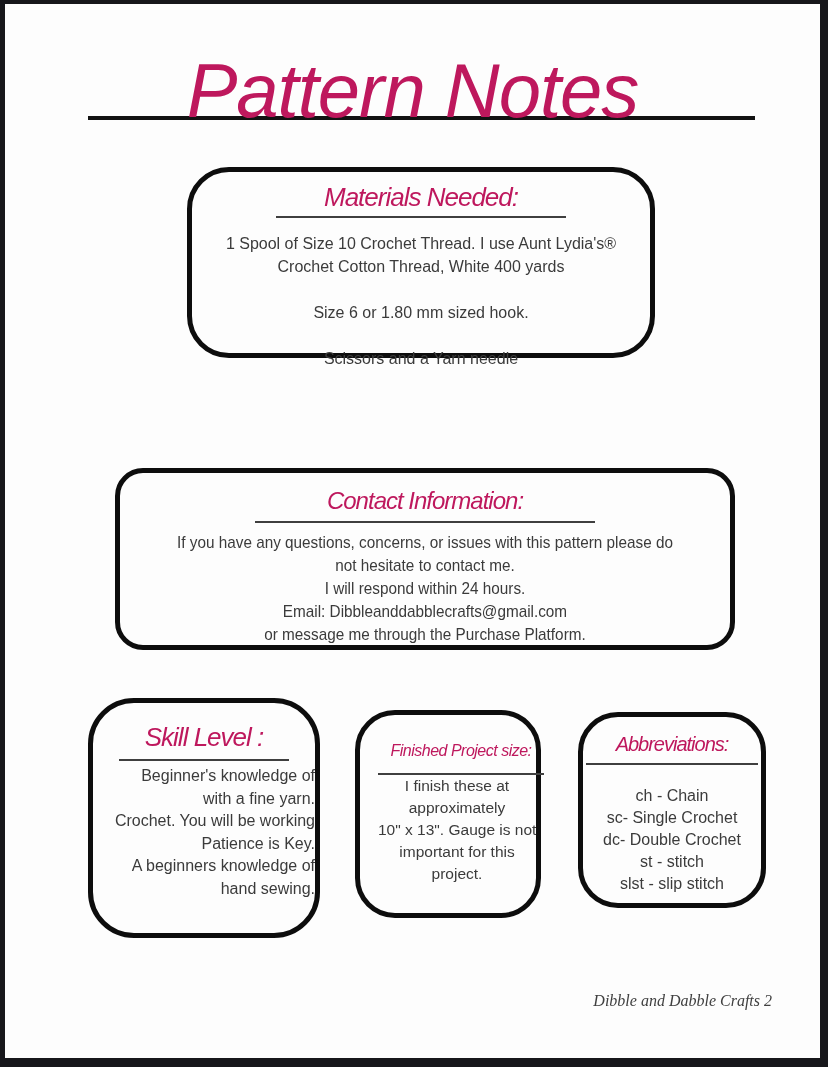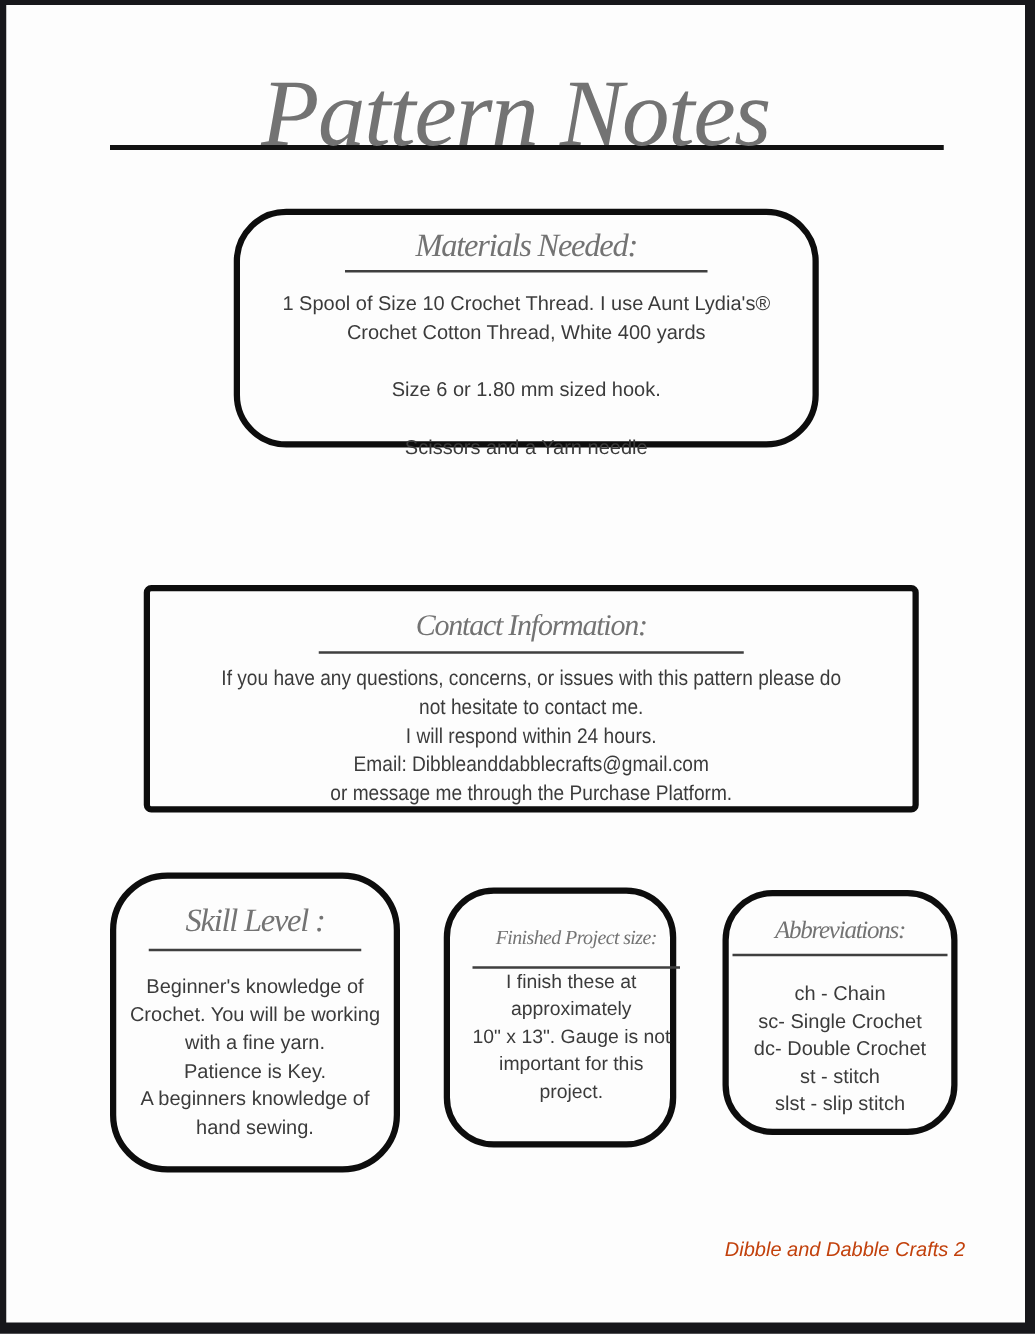--- a/index.html
+++ b/index.html
@@ -44,65 +44,65 @@
     border: 5px solid #0d0d0d;
     text-align: center;
     color: #3b3b3b;
   }
   .heading-wrap {
     border-bottom: 2px solid #3f3f3f;
     margin-left: auto; margin-right: auto;
     text-align: center;
   }
   .script {
-    font-family: Liberation Serif, serif;
+    font-family: Liberation Sans, sans-serif;
     font-style: italic;
-    color: #737373;
+    color: #be185d;
     letter-spacing: -1px;
     white-space: nowrap;
   }
   .lines .line { white-space: nowrap; }
 
   .box-materials { left: 182px; top: 163px; width: 468px; height: 191px; border-radius: 42px; }
   .box-materials .heading-wrap { margin-top: 6px; width: 290px; }
   .box-materials .heading { font-size: 26px; line-height: 38px; }
   .box-materials .lines { margin-top: 14px; font-size: 16px; line-height: 23px; }
 
-  .box-contact { left: 110px; top: 464px; width: 620px; height: 182px; border-radius: 6px; }
+  .box-contact { left: 110px; top: 464px; width: 620px; height: 182px; border-radius: 28px; }
   .box-contact .heading-wrap { margin-top: 8px; width: 340px; }
   .box-contact .heading { font-size: 24px; line-height: 40px; }
   .box-contact .lines {
     margin-top: 8px; font-size: 17px; line-height: 23px;
     transform: scaleX(0.9); transform-origin: 50% 50%;
   }
 
   .box-skill { left: 83px; top: 694px; width: 232px; height: 240px; border-radius: 46px; }
   .box-skill .heading-wrap { margin-top: 12px; width: 170px; }
   .box-skill .heading { font-size: 26px; line-height: 44px; }
-  .box-skill .lines { margin-top: 18px; font-size: 16px; line-height: 22.5px; }
+  .box-skill .lines { margin-top: 4px; font-size: 16px; line-height: 22.5px; text-align: right; }
 
   .box-finished { left: 350px; top: 706px; width: 186px; height: 208px; border-radius: 40px; padding-left: 18px; }
   .box-finished .heading-wrap { margin-top: 14px; width: 166px; }
   .box-finished .heading { font-size: 16px; line-height: 44px; letter-spacing: -0.5px; }
   .box-finished .lines { font-size: 15.5px; line-height: 22px; }
 
   .box-abbrev { left: 573px; top: 708px; width: 188px; height: 196px; border-radius: 40px; }
   .box-abbrev .heading-wrap { margin-top: 8px; width: 172px; }
   .box-abbrev .heading { font-size: 20px; line-height: 38px; }
   .box-abbrev .lines { margin-top: 20px; font-size: 16px; line-height: 22px; }
 
   
   .footer-brand {
     position: absolute;
     top: 988px; right: 48px;
-    font-family: Liberation Sans, sans-serif;
+    font-family: Liberation Serif, serif;
     font-style: italic;
     font-size: 16px;
     letter-spacing: 0;
-    color: #c2410c;
+    color: #404040;
     white-space: nowrap;
   }
 </style>
 </head>
 <body>
 
 <div class="page">
 
   <div class="title-rule"></div>
   <div class="page-title script">Pattern Notes</div>
@@ -133,22 +133,22 @@
         <div class="line">or message me through the Purchase Platform.</div>
       </div>
   </section>
 
   <section class="box box-skill">
     <div class="heading-wrap">
       <span class="script heading">Skill Level :</span>
     </div>
     <div class="lines">
         <div class="line">Beginner's knowledge of</div>
+        <div class="line">with a fine yarn.</div>
         <div class="line">Crochet. You will be working</div>
-        <div class="line">with a fine yarn.</div>
         <div class="line">Patience is Key.</div>
         <div class="line">A beginners knowledge of</div>
         <div class="line">hand sewing.</div>
       </div>
   </section>
 
   <section class="box box-finished">
     <div class="heading-wrap">
       <span class="script heading">Finished Project size:</span>
     </div>

